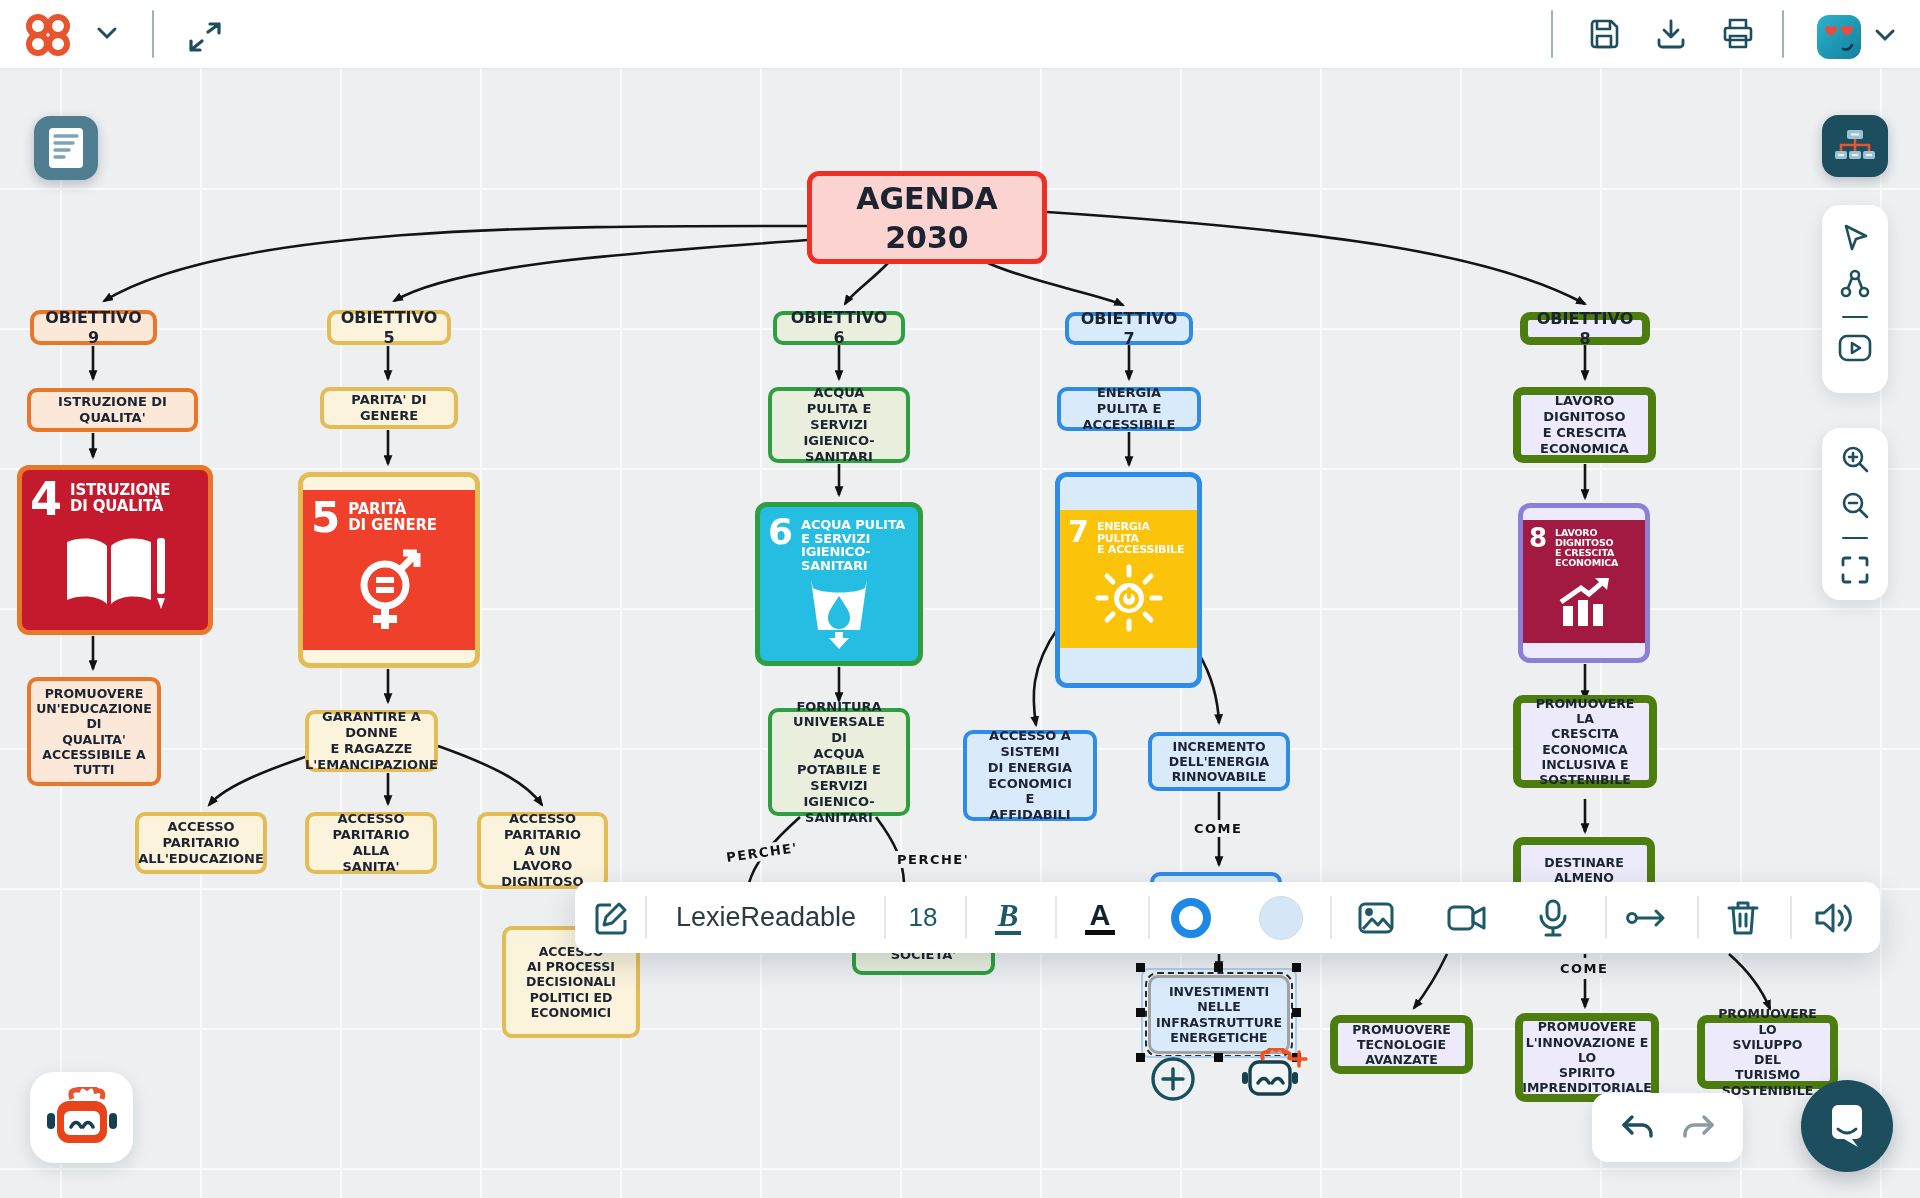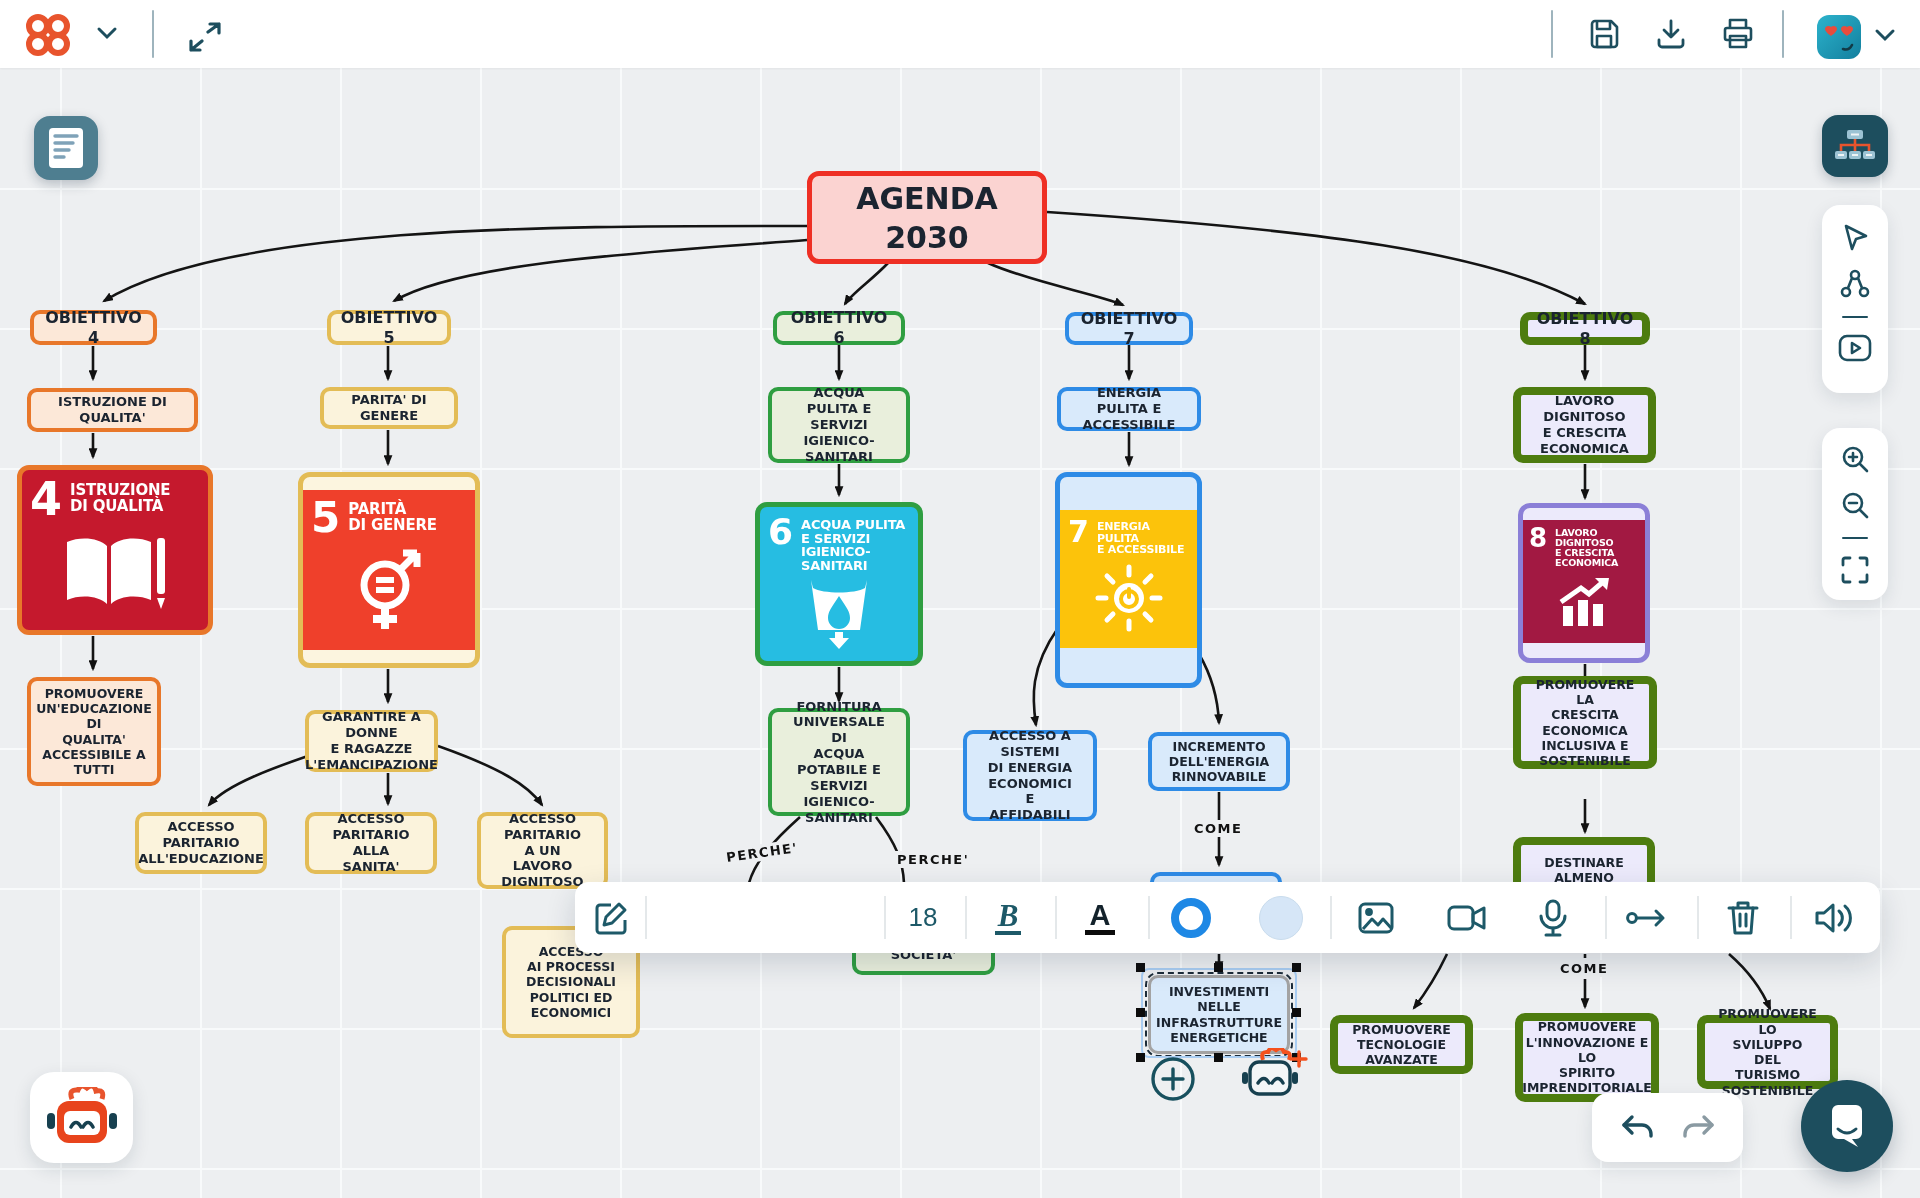--- a/index.html
+++ b/index.html
@@ -107,21 +107,21 @@
     <path d="M 1585 799 V 832" marker-end="url(#ah)"></path>
     <path d="M 1585 954 V 958"></path>
     <path d="M 1585 979 V 1007" marker-end="url(#ah)"></path>
     <path d="M 1729 954 C 1752 974 1763 992 1770 1009" marker-end="url(#ah)"></path>
   </g>
 </svg>
 
 <div class="n agenda-node" style="left:807px;top:171px;width:240px;height:93px">AGENDA
 2030</div>
 
-<div class="n orange t16" style="left:30px;top:310px;width:127px;height:35px">OBIETTIVO 4</div>
+<div class="n orange t16" style="left:30px;top:310px;width:127px;height:35px">OBIETTIVO 9</div>
 <div class="n orange t13" style="left:27px;top:388px;width:171px;height:44px">ISTRUZIONE DI
 QUALITA'</div>
 <div class="card" style="left:17px;top:465px;width:196px;height:170px;border:5px solid #E8772A;background:#C5192D">
   <div class="sq" style="top:0;bottom:0">
     <div class="chead">
       <span class="cnum" style="font-size:46px">4</span>
       <span class="cname" style="font-size:15px;margin-top:5px">ISTRUZIONE
 DI QUALITÀ</span>
     </div>
     <div class="cicon">
@@ -257,21 +257,21 @@
       <svg width="58" height="52" viewBox="0 0 58 52" fill="#fff">
         <rect x="8" y="30" width="10" height="20"></rect>
         <rect x="23" y="24" width="10" height="26"></rect>
         <rect x="38" y="28" width="10" height="22"></rect>
         <path d="M6 26 L26 12 L34 18 L48 6" fill="none" stroke="#fff" stroke-width="5"></path>
         <path d="M40 2 L54 2 L52 14 Z"></path>
       </svg>
     </div>
   </div>
 </div>
-<div class="n purple t12" style="left:1513px;top:676px;width:144px;height:93px">PROMUOVERE LA
+<div class="n purple t12" style="left:1513px;top:695px;width:144px;height:93px">PROMUOVERE LA
 CRESCITA
 ECONOMICA
 INCLUSIVA E
 SOSTENIBILE</div>
 <div class="n purple t12" style="left:1513px;top:837px;width:142px;height:100px;align-items:flex-start;padding-top:10px">DESTINARE ALMENO
 IL 7% DEL PIL AI</div>
 <div class="n purple t12" style="left:1515px;top:1013px;width:144px;height:89px">PROMUOVERE
 L'INNOVAZIONE E LO
 SPIRITO
 IMPRENDITORIALE</div>
@@ -523,20 +523,21 @@
 <div id="toolbar">
   <button class="tb" style="left:6px;width:60px">
     <span>
       <svg width="40" height="40" viewBox="0 0 40 40" fill="none" stroke="#1d5968" stroke-width="3" stroke-linejoin="round">
         <path d="M34 22 v10 a3 3 0 0 1 -3 3 H9 a3 3 0 0 1 -3 -3 V10 a3 3 0 0 1 3 -3 h11"></path>
         <path d="M28 6 l6 6 -13 13 -8 2 2 -8 Z"></path>
       </svg>
     </span>
   </button>
   <div class="tbdiv" style="left:70px"></div>
+  <button class="tb" style="left:86px;width:210px" id="tb-font">LexieReadable</button>
   <div class="tbdiv" style="left:309px"></div>
   <button class="tb" style="left:312px;width:72px" id="tb-size">18</button>
   <div class="tbdiv" style="left:390px"></div>
   <button class="tb" style="left:398px;width:70px">
       <span id="tb-bold">B</span>
     </button>
   <div class="tbdiv" style="left:480px"></div>
   <button class="tb" style="left:490px;width:70px">
       <span id="tb-color">A</span>
     </button>

